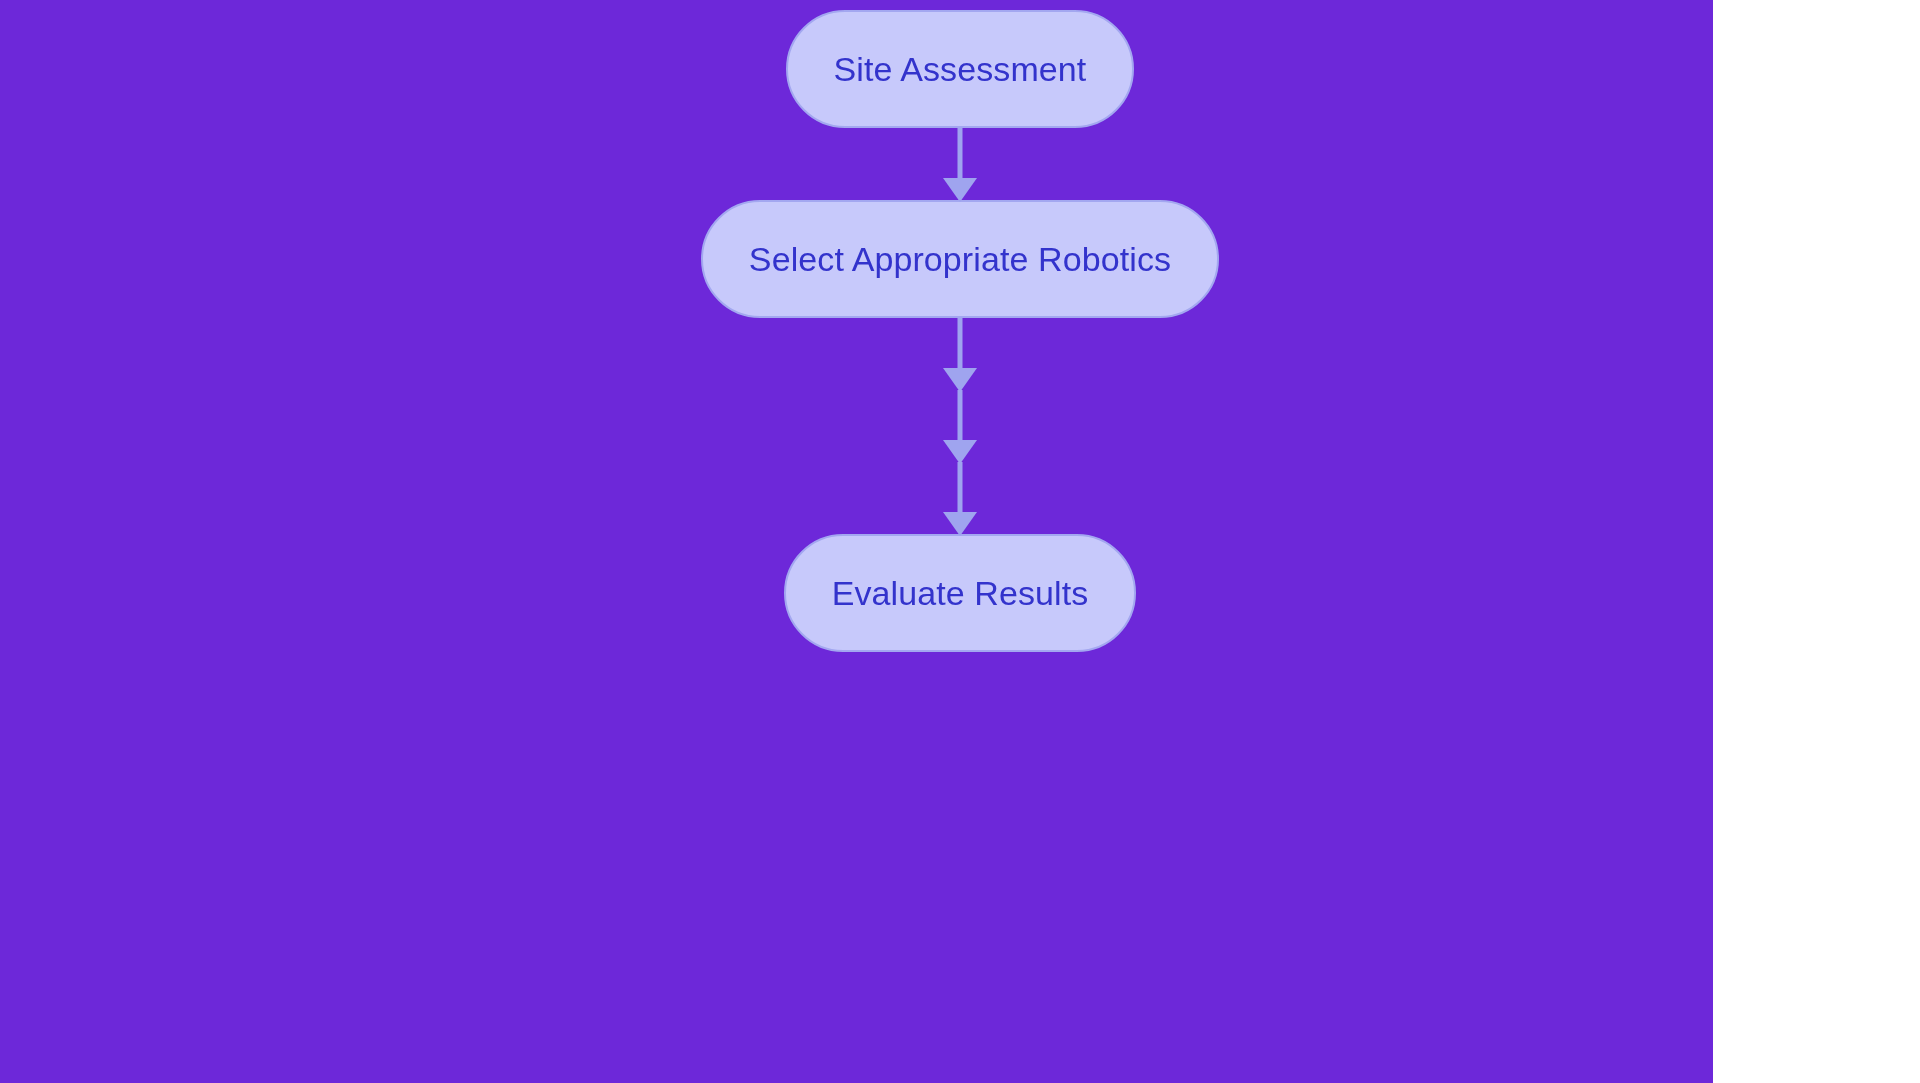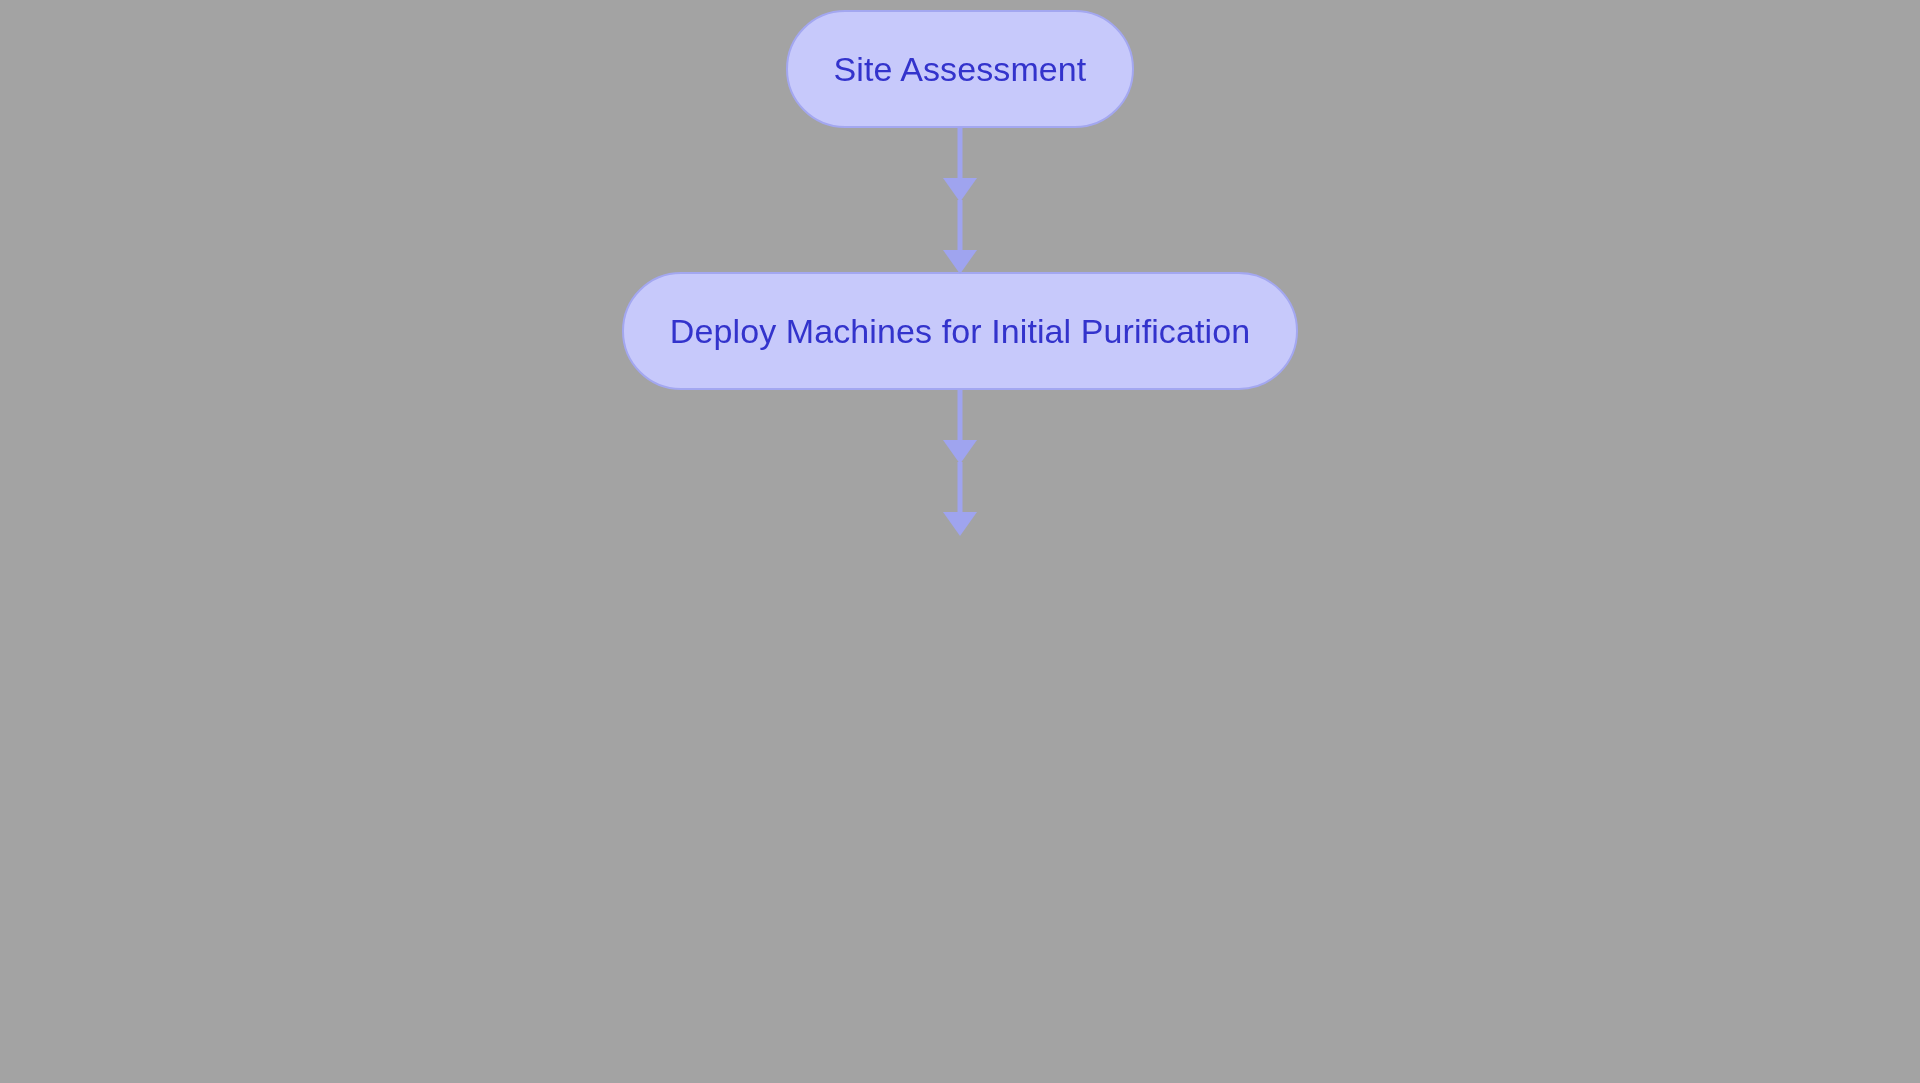--- a/index.html
+++ b/index.html
@@ -9,23 +9,23 @@
   }
   body {
     width: 1920px;
     height: 1083px;
     font-family: "Liberation Sans", "DejaVu Sans", sans-serif;
     overflow: hidden;
   }
 
   #flowchart-canvas {
     position: relative;
-    width: 1920px;
+    width: 1713px;
     height: 1083px;
-    background: #a3a3a3;
+    background: #6d28d9;
   }
 
   .flow-column {
     position: absolute;
     left: 0;
     top: 0;
     width: 1920px;
     height: 1083px;
     display: flex;
     flex-direction: column;
@@ -98,36 +98,39 @@
 
     <div class="flow-node">
       <span class="flow-node-label">Site Assessment</span>
     </div>
 
     <div class="flow-connector">
       <span class="conn-line"></span>
       <span class="conn-arrow"></span>
     </div>
 
-
-    <div class="flow-connector">
-      <span class="conn-line"></span>
-      <span class="conn-arrow"></span>
-    </div>
-
     <div class="flow-node">
-      <span class="flow-node-label">Deploy Machines for Initial Purification</span>
+      <span class="flow-node-label">Select Appropriate Robotics</span>
     </div>
 
     <div class="flow-connector">
       <span class="conn-line"></span>
       <span class="conn-arrow"></span>
     </div>
 
 
     <div class="flow-connector">
       <span class="conn-line"></span>
       <span class="conn-arrow"></span>
     </div>
 
 
+    <div class="flow-connector">
+      <span class="conn-line"></span>
+      <span class="conn-arrow"></span>
+    </div>
+
+    <div class="flow-node">
+      <span class="flow-node-label">Evaluate Results</span>
+    </div>
+
   </div>
 </div>
 
 </body></html>

